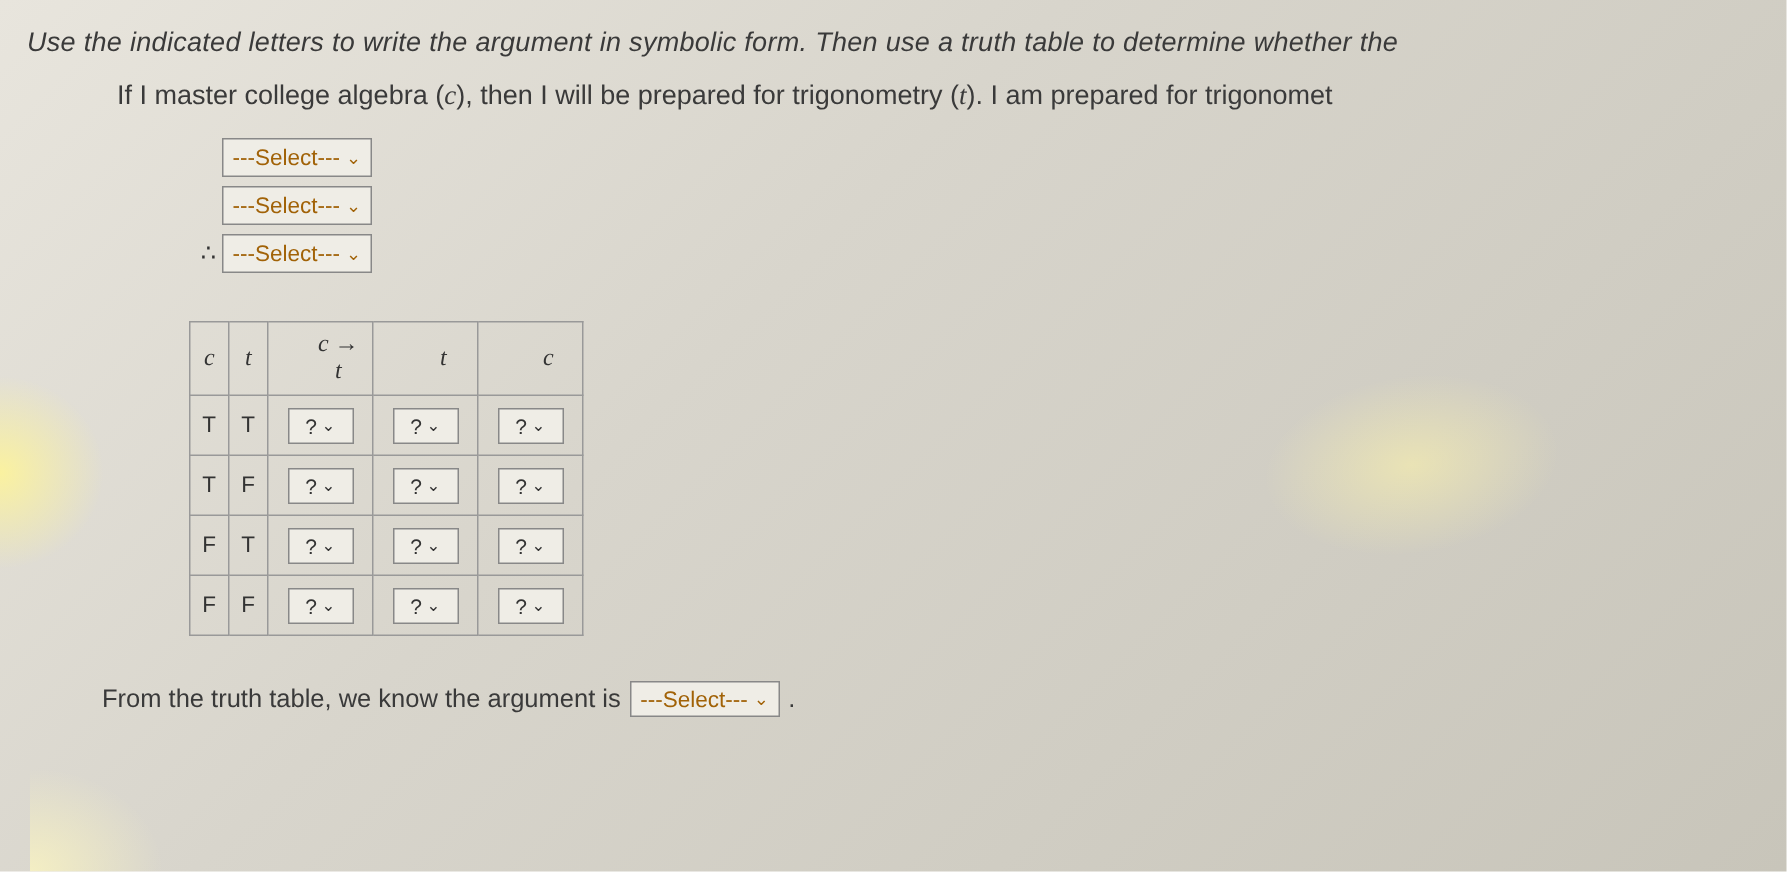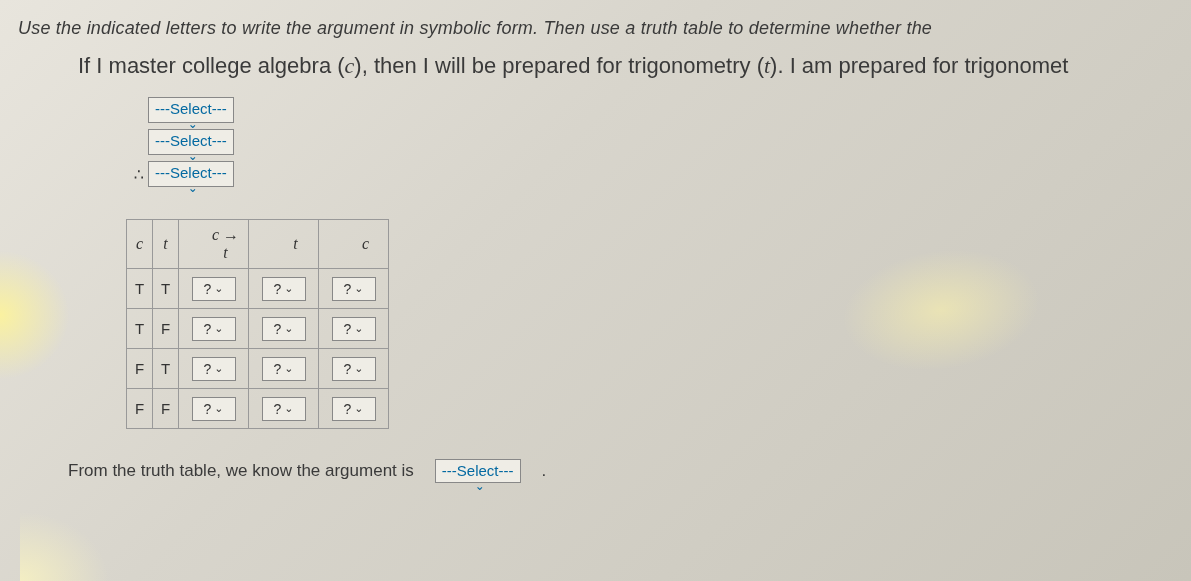--- a/index.html
+++ b/index.html
@@ -18,21 +18,21 @@
       padding: 18px 10px 10px 18px;
     }
     .instruction {
       font-size: 18px;
       color: #3a3a3a;
       margin-bottom: 14px;
       letter-spacing: 0.2px;
       font-style: italic;
     }
     .problem-text {
-      font-size: 22px;
+      font-size: 18px;
       color: #3a3a3a;
       margin-left: 60px;
       margin-bottom: 16px;
     }
     .selects-block {
       margin-left: 108px;
       margin-bottom: 30px;
     }
     .select-row {
       display: flex;
@@ -50,24 +50,23 @@
     .therefore-spacer {
       width: 22px;
     }
     .select-box {
       display: inline-flex;
       align-items: center;
       border: 1px solid #888;
       background: #efede6;
       padding: 2px 6px;
       font-size: 15px;
-      color: #0369a1;
+      color: #a16207;
       height: 26px;
       cursor: pointer;
-      flex-direction: column;
     }
     .select-box .chev {
       margin-left: 4px;
       font-size: 12px;
     }
     .truth-table {
       margin-left: 108px;
       border-collapse: collapse;
       margin-bottom: 30px;
     }
@@ -117,21 +116,21 @@
     .cell-select .chev {
       margin-left: 3px;
       font-size: 11px;
     }
     .conclusion {
       margin-left: 50px;
       font-size: 17px;
       color: #3a3a3a;
       display: flex;
       align-items: center;
-      gap: 21px;
+      gap: 6px;
     }
     .conclusion .select-box {
       height: 24px;
       font-size: 15px;
     }
     .glare1 {
       position: absolute;
       left: 0;
       top: 250px;
       width: 70px;

